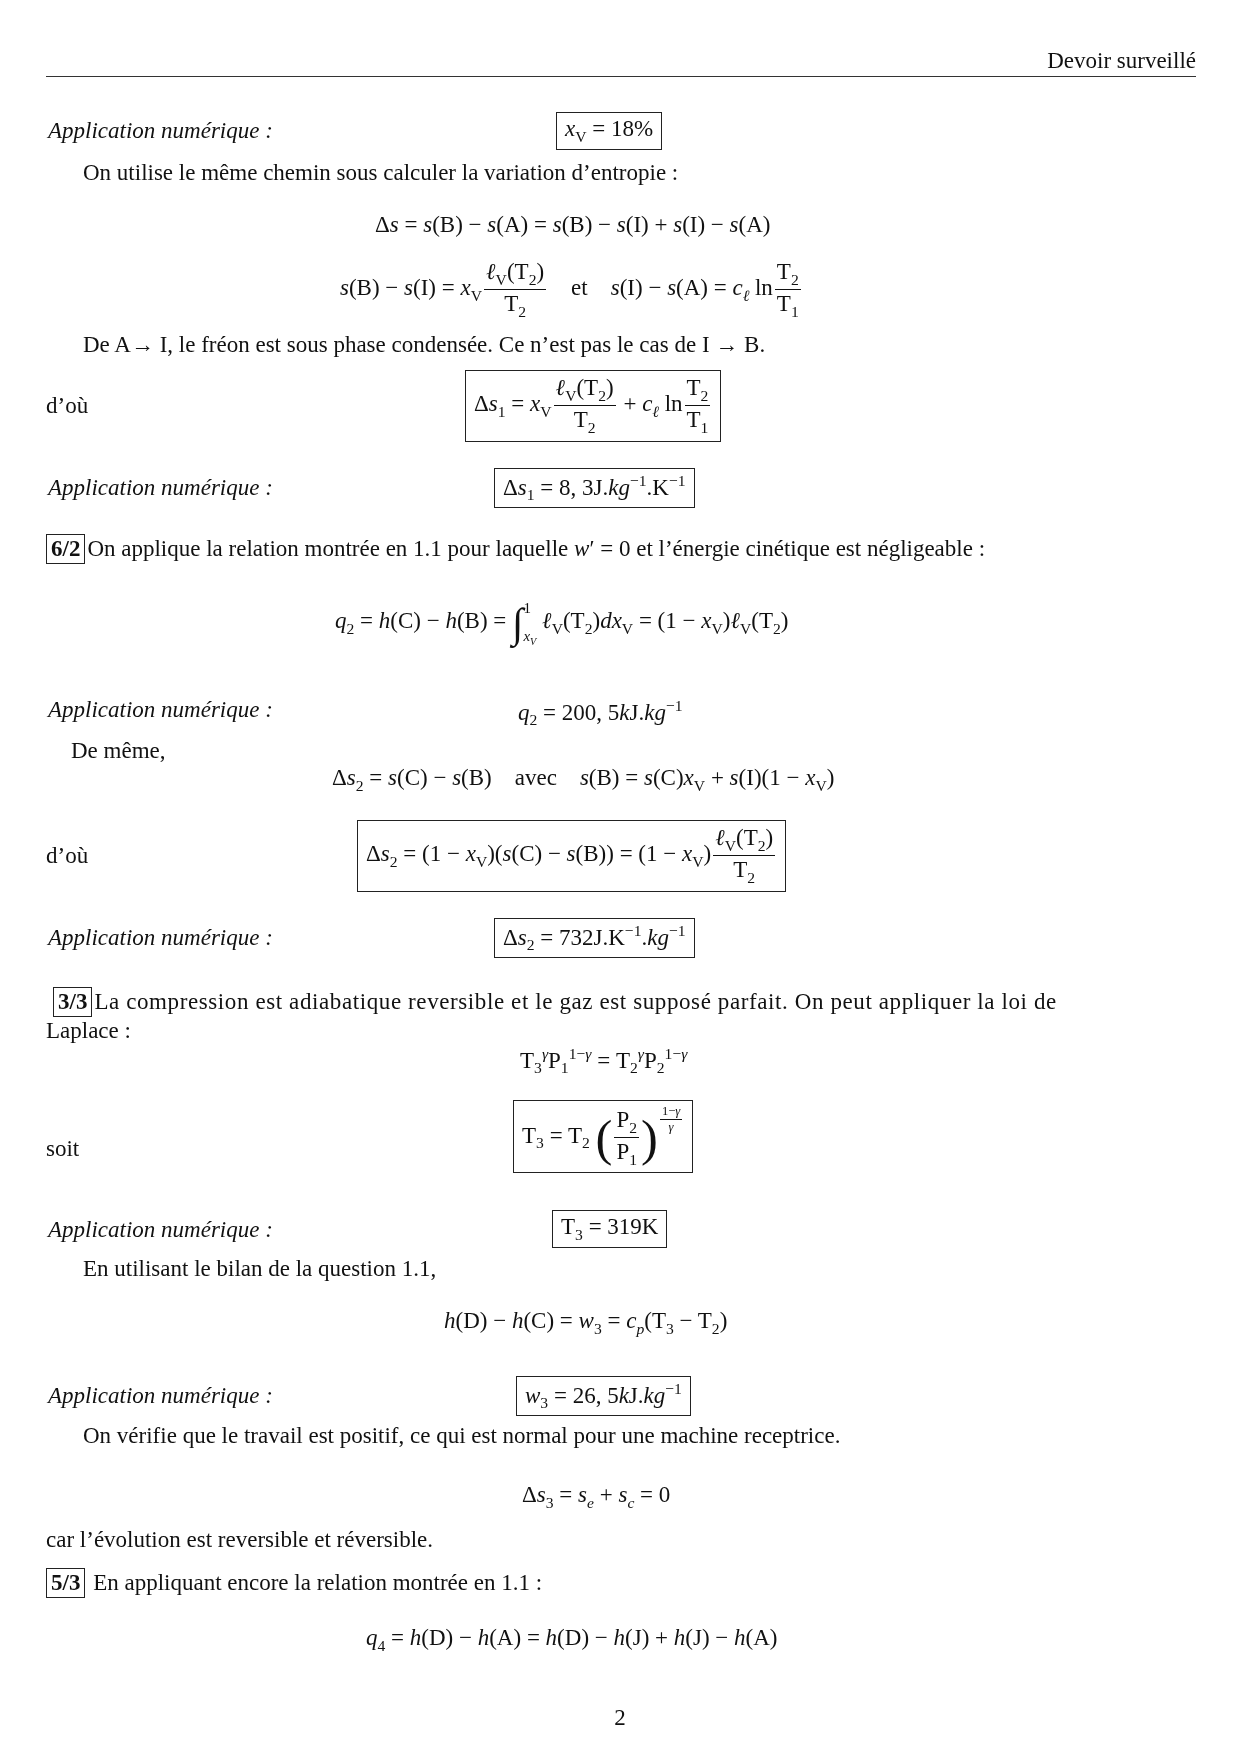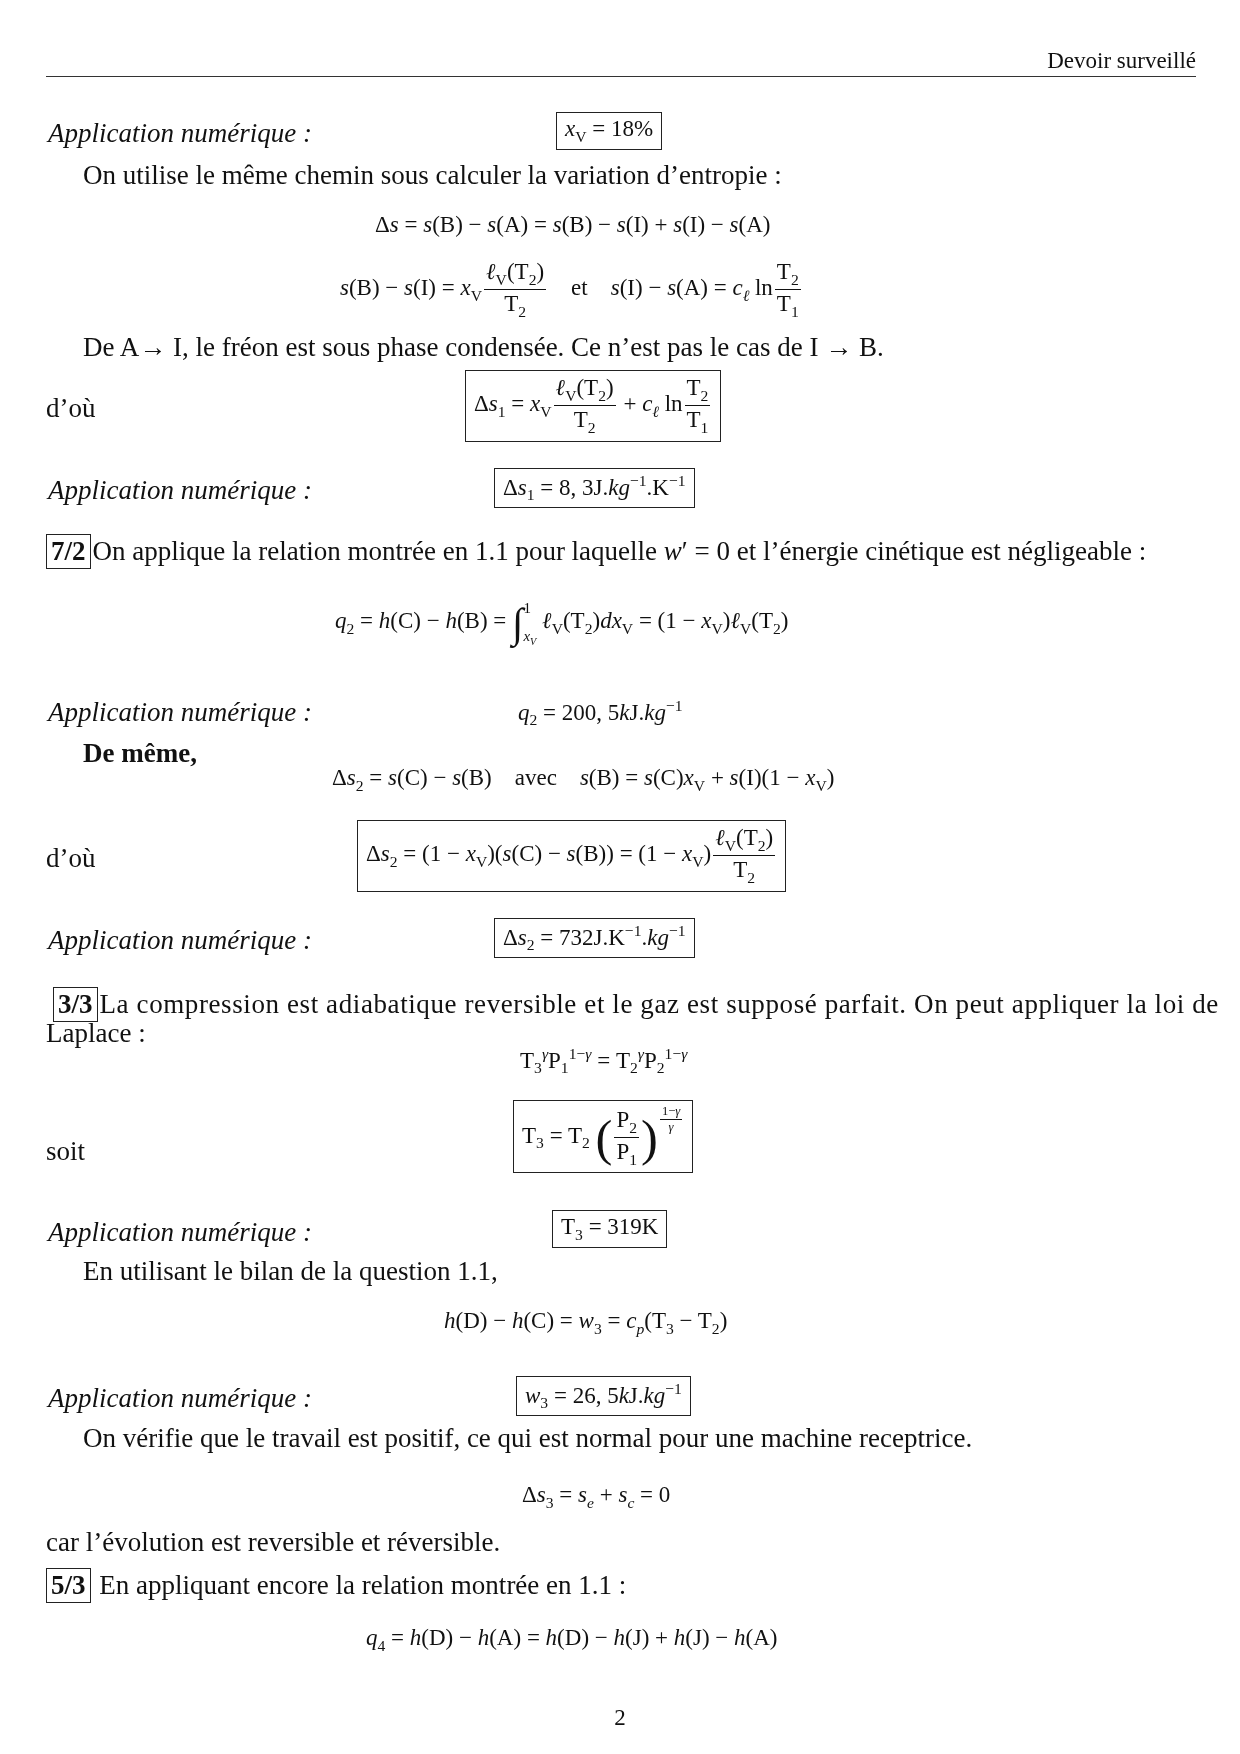--- a/index.html
+++ b/index.html
@@ -1,21 +1,21 @@
 <!DOCTYPE html>
 <html><head>
 <meta charset="utf-8">
 <style>
   html, body { margin:0; padding:0; background:#ffffff; }
   body { width:1240px; height:1754px; position:relative; overflow:hidden;
          font-family:"DejaVu Serif","Liberation Serif",serif; color:#111; font-size:23px; }
   .header-rule { position:absolute; left:46px; top:76px; width:1150px; height:0; border-top:1.5px solid #333; }
   .header-title { position:absolute; right:44px; top:48px; font-size:23px; font-family:"Liberation Serif",serif; }
   .it { font-style:italic; }
-  .line { position:absolute; white-space:nowrap; font-family:"Liberation Serif",serif; font-size:27px; }
+  .line { position:absolute; white-space:nowrap; font-family:"Liberation Serif",serif; font-size:23px; }
   .eq { position:absolute; white-space:nowrap; font-family:"Liberation Serif",serif; font-size:23px; }
   .box { border:1.5px solid #222; padding:3px 8px; display:inline-block; }
   .qnum { border:1.5px solid #222; padding:1px 4px; font-weight:bold; display:inline-block; margin-right:2px; }
   .frac { display:inline-flex; flex-direction:column; align-items:center; vertical-align:middle; margin:0 2px; }
   .frac .num { border-bottom:1.3px solid #111; padding:0 2px; line-height:1.2; }
   .frac .den { padding:0 2px; line-height:1.2; }
   sub, sup { font-size:0.68em; }
   .pagenum { position:absolute; left:0; width:1240px; text-align:center; top:1705px; font-family:"Liberation Serif",serif; font-size:23px; }
   .paren { font-size:2.2em; vertical-align:middle; font-weight:lighter; }
 </style>
@@ -59,36 +59,36 @@
         <span class="den">T<sub>1</sub></span>
       </span></span>
 </div>
 
 <div class="line it" style="left:48px; top:475px;">Application numérique :</div>
 <div class="eq" style="left:494px; top:468px;">
   <span class="box">Δ<span class="it">s</span><sub>1</sub> = 8, 3J.<span class="it">kg</span><sup>−1</sup>.K<sup>−1</sup></span>
 </div>
 
 <div class="line" style="left:46px; top:534px;">
-  <span class="qnum">7/2</span>On applique la relation montrée en 1.1 pour laquelle <span class="it">w</span>′ = 0 et l’énergie cinétique est négligeable :
+  <span class="qnum">6/2</span>On applique la relation montrée en 1.1 pour laquelle <span class="it">w</span>′ = 0 et l’énergie cinétique est négligeable :
 </div>
 
 <div class="eq" style="left:335px; top:594px;">
   <span class="it">q</span><sub>2</sub> = <span class="it">h</span>(C) − <span class="it">h</span>(B) = <span style="font-size:1.8em; vertical-align:middle;">∫</span><span style="display:inline-flex; flex-direction:column; vertical-align:middle; font-size:0.65em; line-height:1.9;">
       <span>1</span>
       <span class="it">x<sub>V</sub></span>
     </span> <span class="it">ℓ</span><sub>V</sub>(T<sub>2</sub>)<span class="it">dx</span><sub>V</sub> = (1 − <span class="it">x</span><sub>V</sub>)<span class="it">ℓ</span><sub>V</sub>(T<sub>2</sub>)
 </div>
 
 <div class="line it" style="left:48px; top:697px;">Application numérique :</div>
 <div class="eq" style="left:518px; top:697px;">
   <span class="it">q</span><sub>2</sub> = 200, 5<span class="it">k</span>J.<span class="it">kg</span><sup>−1</sup>
 </div>
 
-<div class="line" style="left:83px; top:738px;font-weight:bold;">De même,</div>
+<div class="line" style="left:71px; top:738px;">De même,</div>
 <div class="eq" style="left:332px; top:765px;">
   Δ<span class="it">s</span><sub>2</sub> = <span class="it">s</span>(C) − <span class="it">s</span>(B) &nbsp;&nbsp; avec &nbsp;&nbsp; <span class="it">s</span>(B) = <span class="it">s</span>(C)<span class="it">x</span><sub>V</sub> + <span class="it">s</span>(I)(1 − <span class="it">x</span><sub>V</sub>)
 </div>
 
 <div class="line" style="left:46px; top:843px;">d’où</div>
 <div class="eq" style="left:357px; top:820px;">
   <span class="box">Δ<span class="it">s</span><sub>2</sub> = (1 − <span class="it">x</span><sub>V</sub>)(<span class="it">s</span>(C) − <span class="it">s</span>(B)) = (1 − <span class="it">x</span><sub>V</sub>)<span class="frac">
         <span class="num"><span class="it">ℓ</span><sub>V</sub>(T<sub>2</sub>)</span>
         <span class="den">T<sub>2</sub></span>
       </span></span>

